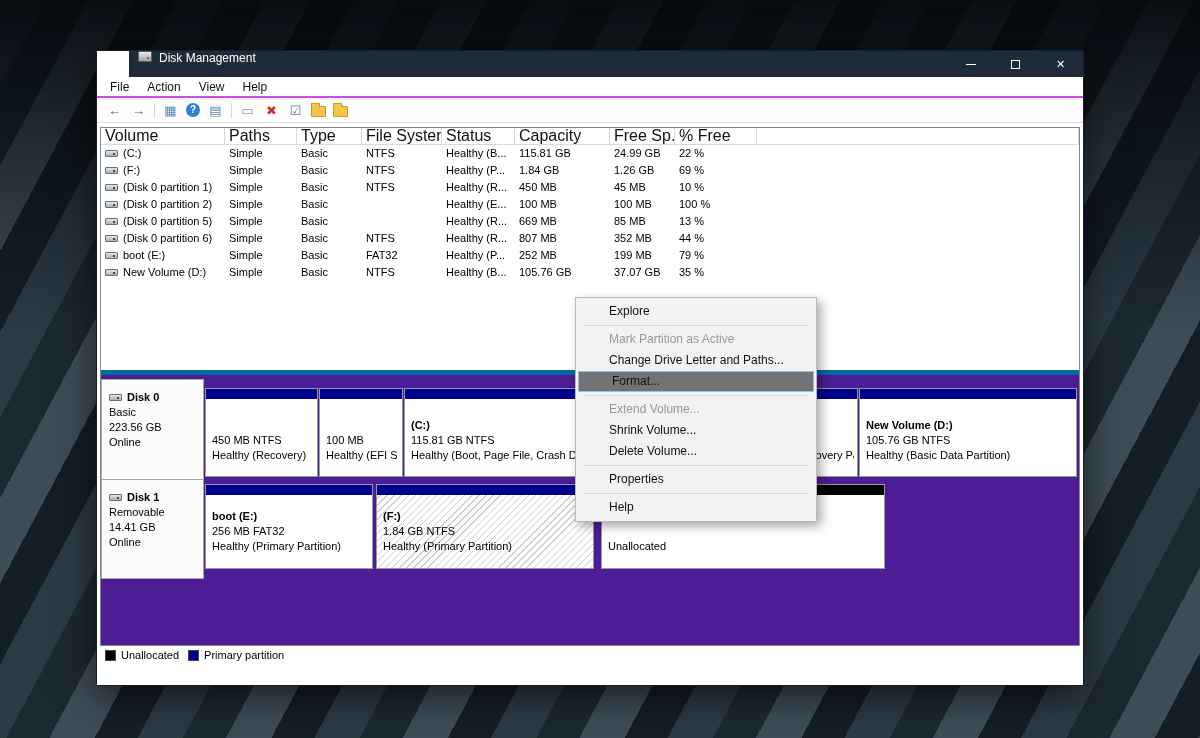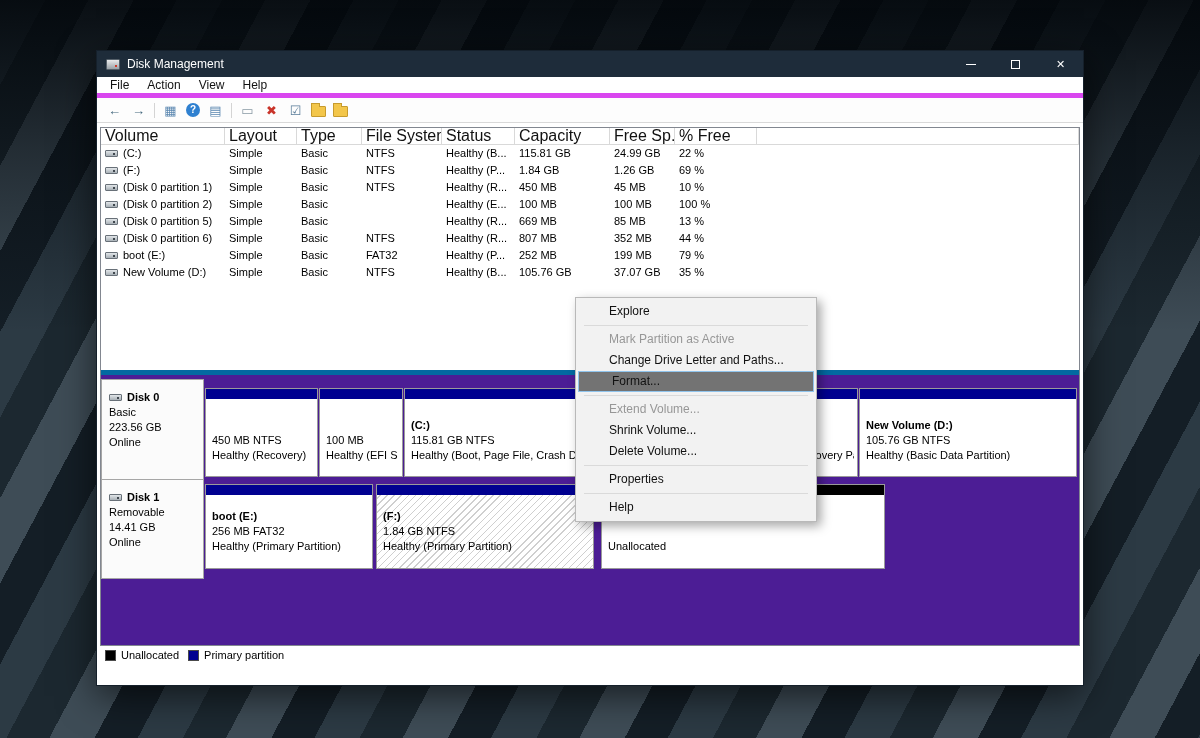--- a/index.html
+++ b/index.html
@@ -12,31 +12,31 @@
       repeating-linear-gradient(118deg, #2c3a44 0 40px, #1c2830 40px 78px, #3e4c56 78px 118px, #141e26 118px 156px);
   }
 
   
   .window {
     position:absolute; left:96px; top:50px; width:988px; height:636px;
     background:#ffffff; border:1px solid #15202b;
     box-shadow: 0 10px 35px rgba(0,0,0,0.6);
   }
   .titlebar {
-    height:26px; background:#1e2c3a; color:#fff; display:flex; align-items:center; font-size:12px;
+    height:26px; background:#1e2c3a; color:#fff; display:flex; font-size:12px;margin-left:32px;
   }
   .tb-app-icon { width:14px; height:11px; margin:0 7px 0 9px; position:relative;
     background:linear-gradient(#e9eaeb,#9aa2a8); border:1px solid #55606a; border-radius:1px; }
   .tb-app-icon::after { content:""; position:absolute; right:2px; bottom:2px; width:2px; height:2px; background:#d03a2a; }
   .titlebar .spacer { flex:1; }
   .win-btn { width:45px; height:26px; display:flex; align-items:center; justify-content:center; color:#fff; font-size:11px; }
   .min-glyph { width:10px; height:1px; background:#fff; }
   .max-glyph { width:9px; height:9px; border:1px solid #fff; }
 
-  .menubar { height:21px; background:#fff; display:flex; align-items:center; font-size:12px; padding-left:4px; border-bottom:5px solid #d946ef; color:#111; }
+  .menubar { height:21px; background:#fff; display:flex; align-items:center; font-size:12px; padding-left:4px; border-bottom:2px solid #d946ef; color:#111; }
   .menu-item { padding:2px 9px; }
 
   .toolbar { height:25px; background:#fdfdfd; border-bottom:1px solid #d9d9d9; display:flex; align-items:center; gap:7px; padding-left:9px; }
   .tb-ico { width:17px; text-align:center; font-size:13px; line-height:17px; }
   .tb-sep { width:1px; height:15px; background:#d4d4d4; }
   [data-name="help-icon"] { background:#2f80d0; color:#fff; border-radius:50%; width:14px; height:14px; line-height:14px; font-size:10px; font-weight:bold; }
   .folder { width:15px; height:11px; background:#f3c64a; border:1px solid #c79b2e; border-radius:1px; position:relative; margin-top:3px; }
   .folder::before { content:""; position:absolute; top:-4px; left:-1px; width:7px; height:3px; background:#f3c64a; border:1px solid #c79b2e; border-bottom:none; }
 
   
@@ -116,21 +116,21 @@
       <span class="tb-ico" data-name="action-pane-icon" style="color: rgb(138, 154, 165);">▭</span>
       <span class="tb-ico" data-name="delete-icon" style="color: rgb(201, 52, 42);">✖</span>
       <span class="tb-ico" data-name="check-doc-icon" style="color: rgb(90, 125, 154);">☑</span>
       <span class="folder" data-name="new-folder-icon"></span>
       <span class="folder" data-name="open-folder-icon"></span>
     </div>
 
   <div class="content" data-name="console-content">
     <div class="cols thead" data-name="volume-list-header">
         <div class="cell" data-name="column-header-volume">Volume</div>
-        <div class="cell" data-name="column-header-layout">Layout</div>
+        <div class="cell" data-name="column-header-layout">Paths</div>
         <div class="cell" data-name="column-header-type">Type</div>
         <div class="cell" data-name="column-header-file-system">File System</div>
         <div class="cell" data-name="column-header-status">Status</div>
         <div class="cell" data-name="column-header-capacity">Capacity</div>
         <div class="cell" data-name="column-header-free-sp">Free Sp...</div>
         <div class="cell" data-name="column-header-free">% Free</div>
         <div class="cell" data-name="column-header-filler"></div>
       </div>
     <div data-name="volume-list">
         <div class="cols row" data-name="volume-row-c">

